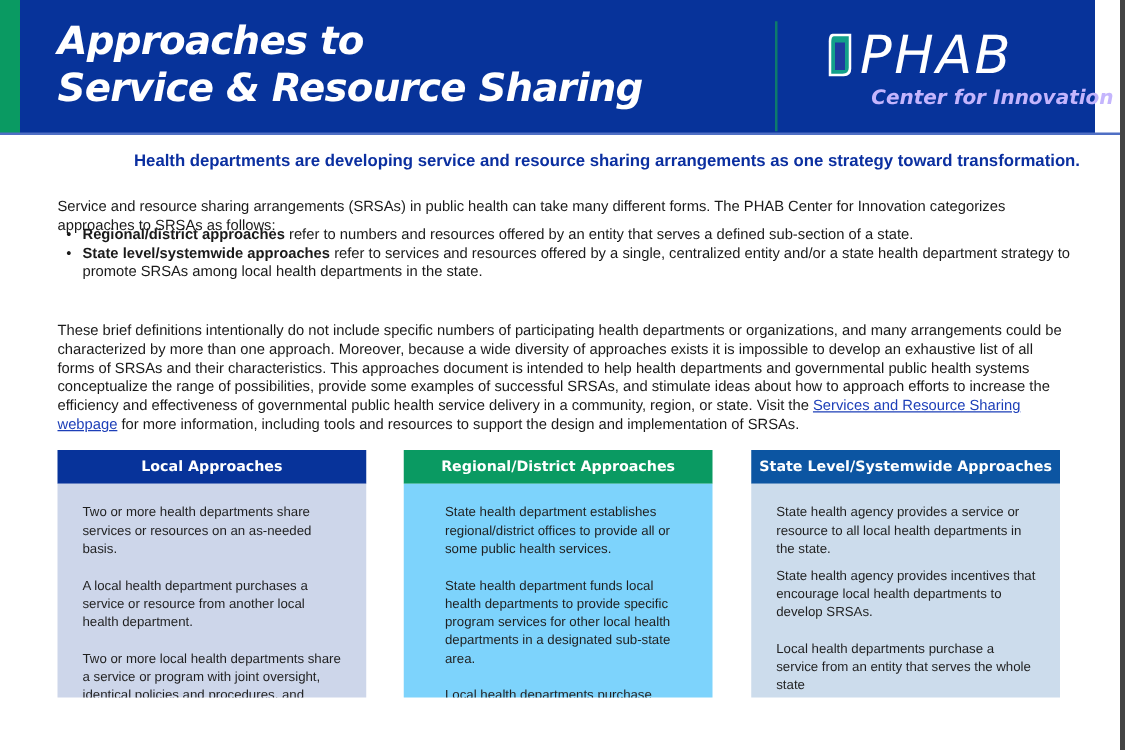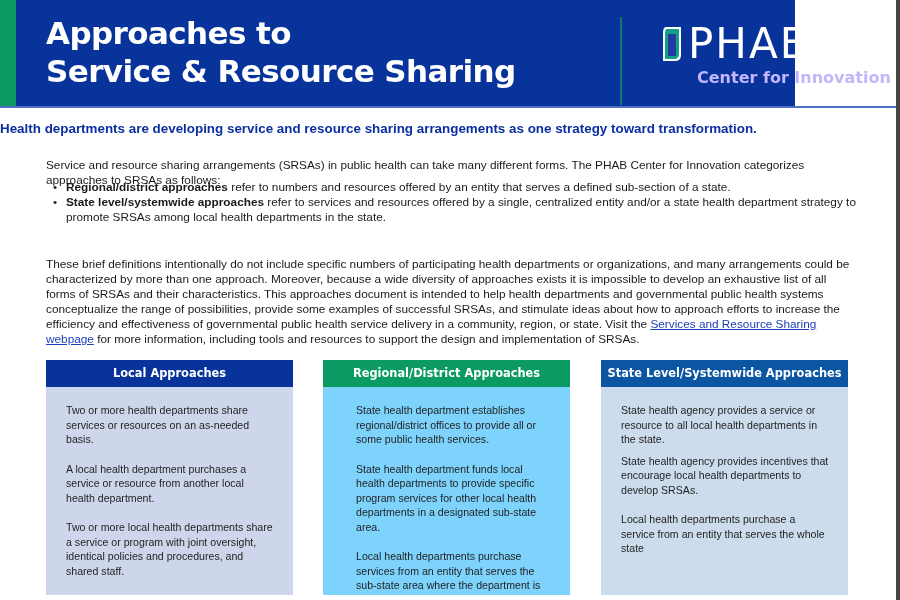--- a/index.html
+++ b/index.html
@@ -3,22 +3,23 @@
 <meta charset="utf-8">
 <style>
   html, body { margin: 0; padding: 0; }
   body {
     width: 900px; height: 600px; overflow: hidden; position: relative;
     background: #ffffff;
     font-family: "Liberation Sans", sans-serif;
     color: #1a1a1a;
   }
   .header {
-    position: absolute; left: 0; top: 0; width: 795px; height: 107px;
+    position: absolute; left: 0; top: 0; width: 876px; height: 107px;
     background: #07339a;
+    font-style: italic;
   }
   .header .stripe {
     position: absolute; left: 0; top: 0; width: 16px; height: 107px;
     background: #0a9a62;
   }
   .header .bottom-line {
     position: absolute; left: 0; top: 106px; width: 900px; height: 2px; background: #4f6fc4;
   }
   .title {
     position: absolute; left: 46px; top: 14px; margin: 0;
@@ -38,21 +39,21 @@
     letter-spacing: 2px; line-height: 48px; font-weight: normal;
   }
   .logo .tagline {
     position: absolute; left: 35px; top: 42px; white-space: nowrap;
     color: #c4b5fd; font-family: "DejaVu Sans", sans-serif; font-size: 16px; font-weight: bold;
   }
   .right-edge {
     position: absolute; left: 896px; top: 0; width: 4px; height: 600px; background: #444444;
   }
   .subtitle {
-    position: absolute; left: 0; top: 121px; width: 864px; text-align: left;
+    position: absolute; left: 0; top: 121px; width: 864px; text-align: right;
     color: #0b2fa0; font-weight: bold; font-size: 13.4px; margin: 0;
   }
   .body-text {
     position: absolute; left: 46px; width: 810px; font-size: 11.8px; line-height: 15px; margin: 0;
   }
   .intro { top: 158px; }
   .bullets {
     position: absolute; left: 46px; top: 180px; width: 820px; margin: 0; padding: 0; list-style: none;
     font-size: 11.8px; line-height: 15px;
   }
@@ -64,21 +65,21 @@
   .para2 { top: 257px; }
   .para2 a { color: #1d3fb8; text-decoration: underline; }
   .col {
     position: absolute; top: 360px; width: 247px; height: 240px;
   }
   .col .col-head {
     height: 27px; line-height: 27px; text-align: center; color: #ffffff;
     font-family: "DejaVu Sans", sans-serif; font-weight: bold; font-size: 11.4px;
   }
   .col .col-body {
-    height: 208px; padding: 16px 18px 0 20px; box-sizing: border-box; overflow: hidden;
+    height: 171px; padding: 16px 18px 0 20px; box-sizing: border-box; overflow: hidden;
   }
   .col .col-body p {
     margin: 0 0 15px 0; font-size: 10.6px; line-height: 14.5px; color: #1f1f1f;
   }
   .col-local { left: 46px; }
   .col-local .col-head { background: #07339a; }
   .col-local .col-body { background: #cdd6ea; }
   .col-regional { left: 323px; }
   .col-regional .col-head { background: #0a9a62; }
   .col-regional .col-body { background: #7dd3fc; padding-left: 33px; }

